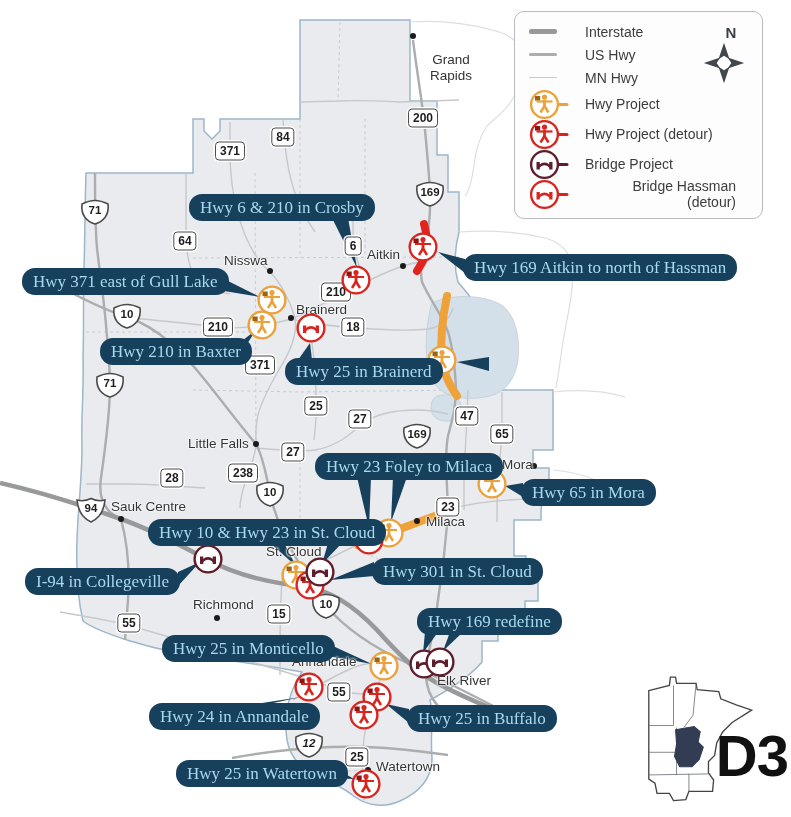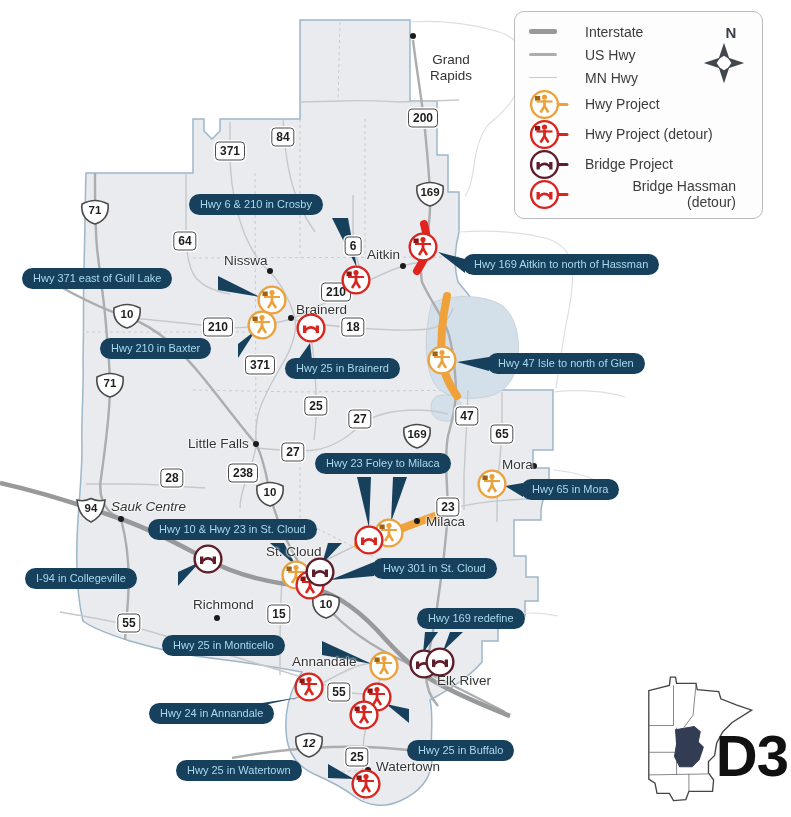--- a/index.html
+++ b/index.html
@@ -4,22 +4,22 @@
 <style>
   :root{
     --navy:#16405c; --pill-text:#a9d9ee; --town:#333;
     --orange:#eba23c; --red:#d8251f; --maroon:#5e1d2a;
   }
   html,body{margin:0;padding:0;background:#fff;}
   #stage{position:relative;width:791px;height:817px;overflow:hidden;
          font-family:"Liberation Sans", sans-serif;background:#fff;}
   #basemap{position:absolute;left:0;top:0;}
   .pill{position:absolute;background:var(--navy);color:var(--pill-text);
-        font-size:11px;line-height:1;padding:5px 11px;border-radius:13px;
-        white-space:nowrap;z-index:30;}
+        font-size:17px;line-height:1;padding:5px 11px;border-radius:13px;
+        white-space:nowrap;z-index:30;font-family:Liberation Serif, serif;}
   .town{position:absolute;color:var(--town);font-size:13.5px;font-weight:500;z-index:12;
         text-shadow:0 0 2px #fff,0 0 2px #fff,0 0 3px #fff;line-height:1.15;}
   .dot{position:absolute;width:6px;height:6px;background:#1b1b1b;border-radius:50%;
        transform:translate(-50%,-50%);z-index:12;}
   .sh-mn{position:absolute;transform:translate(-50%,-50%);background:#fff;
          border:1.6px solid #4a4a4a;border-radius:4px;color:#1d1d1d;font-size:12px;
          font-weight:700;padding:1px 4px;line-height:1.25;z-index:10;
          box-shadow:0 0 0 1.5px rgba(255,255,255,.9);}
   .sh-svg{position:absolute;transform:translate(-50%,-50%);width:34px;height:28px;z-index:10;}
   .sh-svg span{position:absolute;left:0;right:0;top:6px;text-align:center;
@@ -239,21 +239,21 @@
     <div class="town" style="left: 420px; top: 52px; width: 62px; white-space: normal; text-align: center;">Grand Rapids</div>
     <div class="dot" style="left: 270px; top: 271px;"></div>
     <div class="town" style="left: 224px; top: 253px;">Nisswa</div>
     <div class="dot" style="left: 291px; top: 318px;"></div>
     <div class="town" style="left: 296px; top: 302px;">Brainerd</div>
     <div class="dot" style="left: 403px; top: 266px;"></div>
     <div class="town" style="left: 367px; top: 247px;">Aitkin</div>
     <div class="dot" style="left: 256px; top: 444px;"></div>
     <div class="town" style="left: 188px; top: 436px;">Little Falls</div>
     <div class="dot" style="left: 121px; top: 519px;"></div>
-    <div class="town" style="left: 111px; top: 499px; font-style: italic;">Sauk Centre</div>
+    <div class="town" style="left: 111px; top: 499px;">Sauk Centre</div>
     <div class="town" style="left: 266px; top: 544px;">St. Cloud</div>
     <div class="dot" style="left: 217px; top: 618px;"></div>
     <div class="town" style="left: 193px; top: 597px;">Richmond</div>
     <div class="dot" style="left: 534px; top: 466px;"></div>
     <div class="town" style="left: 502px; top: 457px;">Mora</div>
     <div class="dot" style="left: 417px; top: 521px;"></div>
     <div class="town" style="left: 426px; top: 514px;">Milaca</div>
     <div class="town" style="left: 292px; top: 654px;">Annandale</div>
     <div class="town" style="left: 437px; top: 673px;">Elk River</div>
     <div class="dot" style="left: 368px; top: 770px;"></div>
@@ -494,24 +494,23 @@
       <svg width="31" height="31" viewBox="0 0 31 31">
         <circle cx="15.5" cy="15.5" r="13.4" fill="#fff" stroke="#d8251f" stroke-width="2.4"></circle>
         <path d="M7.5,20.5 L7.5,13 L10.8,13 L10.8,15.4 C12.6,12.7 18.4,12.7 20.2,15.4 L20.2,13 L23.5,13 L23.5,20.5 L20.2,20.5 L20.2,18.8 C18.4,15.4 12.6,15.4 10.8,18.8 L10.8,20.5 Z" fill="#d8251f"></path>
       </svg>
     </div>
     <div class="pill" style="left: 189px; top: 194px;">Hwy 6 &amp; 210 in Crosby</div>
     <div class="pill" style="left: 22px; top: 268px;">Hwy 371 east of Gull Lake</div>
     <div class="pill" style="left: 100px; top: 338px;">Hwy 210 in Baxter</div>
     <div class="pill" style="left: 285px; top: 358px;">Hwy 25 in Brainerd</div>
     <div class="pill" style="left: 463px; top: 254px;">Hwy 169 Aitkin to north of Hassman</div>
-    <div class="pill" style="left: 487px; top: 353px;">Hwy 47 Isle to north of Glen</div>
     <div class="pill" style="left: 315px; top: 453px;">Hwy 23 Foley to Milaca</div>
     <div class="pill" style="left: 521px; top: 479px;">Hwy 65 in Mora</div>
     <div class="pill" style="left: 148px; top: 519px;">Hwy 10 &amp; Hwy 23 in St. Cloud</div>
     <div class="pill" style="left: 25px; top: 568px;">I-94 in Collegeville</div>
     <div class="pill" style="left: 372px; top: 558px;">Hwy 301 in St. Cloud</div>
     <div class="pill" style="left: 417px; top: 608px;">Hwy 169 redefine</div>
     <div class="pill" style="left: 162px; top: 635px;">Hwy 25 in Monticello</div>
     <div class="pill" style="left: 149px; top: 703px;">Hwy 24 in Annandale</div>
-    <div class="pill" style="left: 407px; top: 740px;">Hwy 25 in Buffalo</div>
+    <div class="pill" style="left: 407px; top: 705px;">Hwy 25 in Buffalo</div>
     <div class="pill" style="left: 176px; top: 760px;">Hwy 25 in Watertown</div>
 </div>
 
 </body></html>

